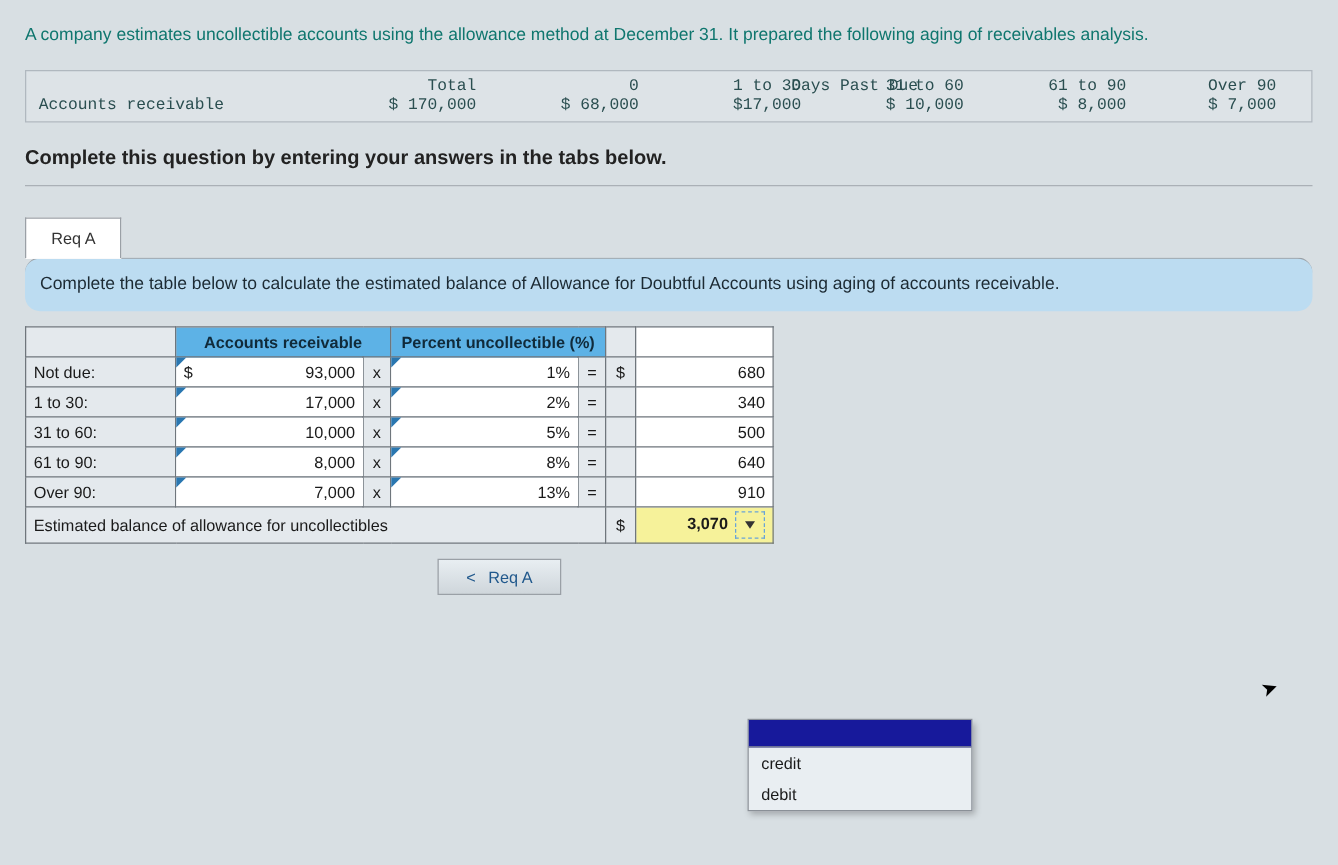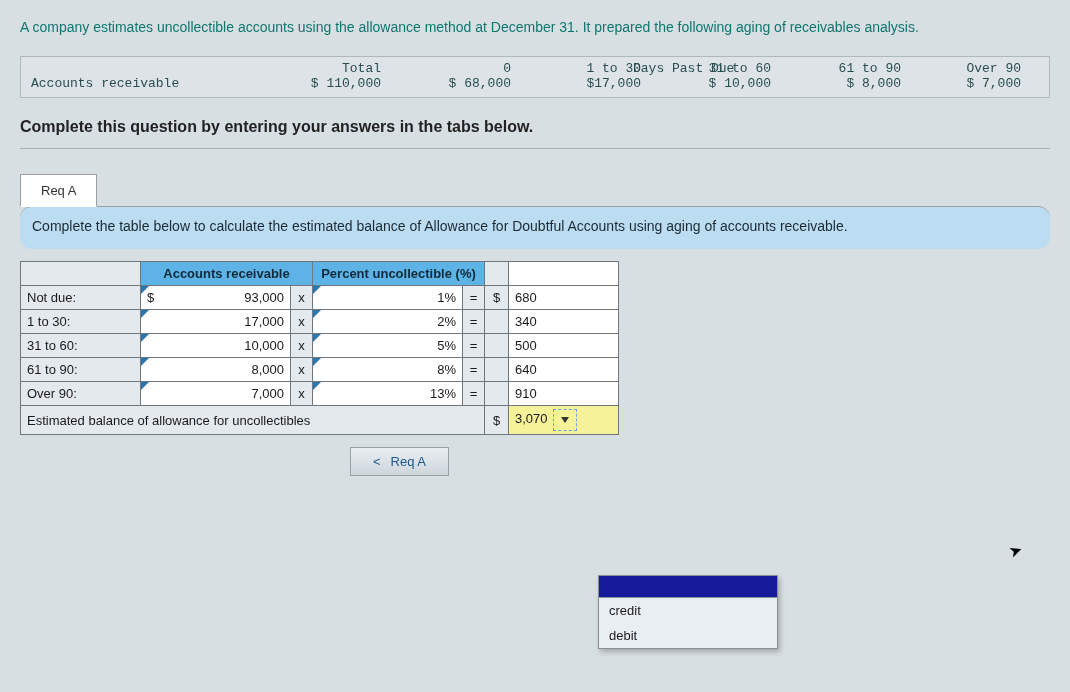--- a/index.html
+++ b/index.html
@@ -81,23 +81,23 @@
       font-weight: bold;
       text-align: center;
       padding: 4px 8px;
     }
     .calc-table .rowlabel-col { width: 120px; background: #e4e9ed; margin-left: 28px; }
     .calc-table .ar-col { width: 150px; text-align: right; background: #fff; position: relative; }
     .calc-table .mult-col { width: 22px; text-align: center; background: #e4e9ed; }
     .calc-table .pct-col { width: 150px; text-align: right; background: #fff; position: relative; }
     .calc-table .eq-col { width: 22px; text-align: center; background: #e4e9ed; }
     .calc-table .dollar-col { width: 24px; text-align: center; background: #e4e9ed; }
-    .calc-table .res-col { width: 110px; background: #fff; }
+    .calc-table .res-col { width: 110px; text-align: right; background: #fff; }
     .calc-table .est-row td.rowlabel-col { white-space: nowrap; }
-    .calc-table .sum-cell { background: #f6f29a; font-weight: normal; text-align: left; }
+    .calc-table .sum-cell { background: #f6f29a; font-weight: bold; text-align: right; }
     .calc-table .sum-dollar { background: #e4e9ed; text-align: center; }
     .drop-indicator {
       border: 1px dashed #69a4d8;
       width: 24px;
       height: 22px;
       display: inline-flex;
       align-items: center;
       justify-content: center;
       margin-left: 2px;
       vertical-align: middle;
@@ -167,21 +167,21 @@
       <span class="aging-col c-0">0</span>
       <span class="aging-col c-1">1 to 30</span>
       <span class="aging-col c-2">31 to 60</span>
       <span class="aging-col c-3">61 to 90</span>
       <span class="aging-col c-4">Over 90</span>
     </div>
   </div>
   <div class="aging-row">
     <span class="aging-label">Accounts receivable</span>
     <div class="aging-cols">
-      <span class="aging-col c-total">$ 110,000</span>
+      <span class="aging-col c-total">$ 170,000</span>
       <span class="aging-col c-0">$ 68,000</span>
       <span class="aging-col c-1">$17,000</span>
       <span class="aging-col c-2">$ 10,000</span>
       <span class="aging-col c-3">$ 8,000</span>
       <span class="aging-col c-4">$ 7,000</span>
     </div>
   </div>
 </div>
 
 <div class="complete-instr">Complete this question by entering your answers in the tabs below.</div>

